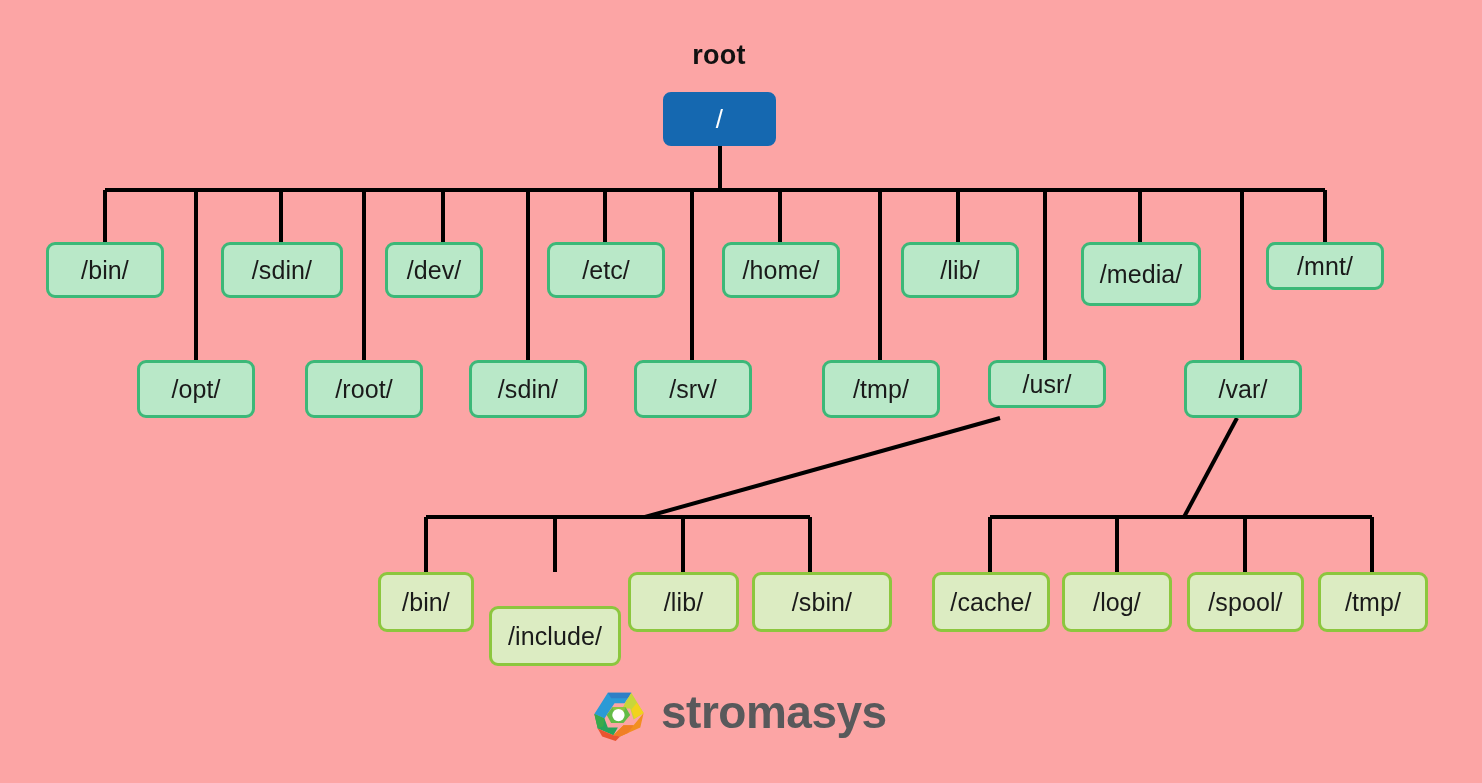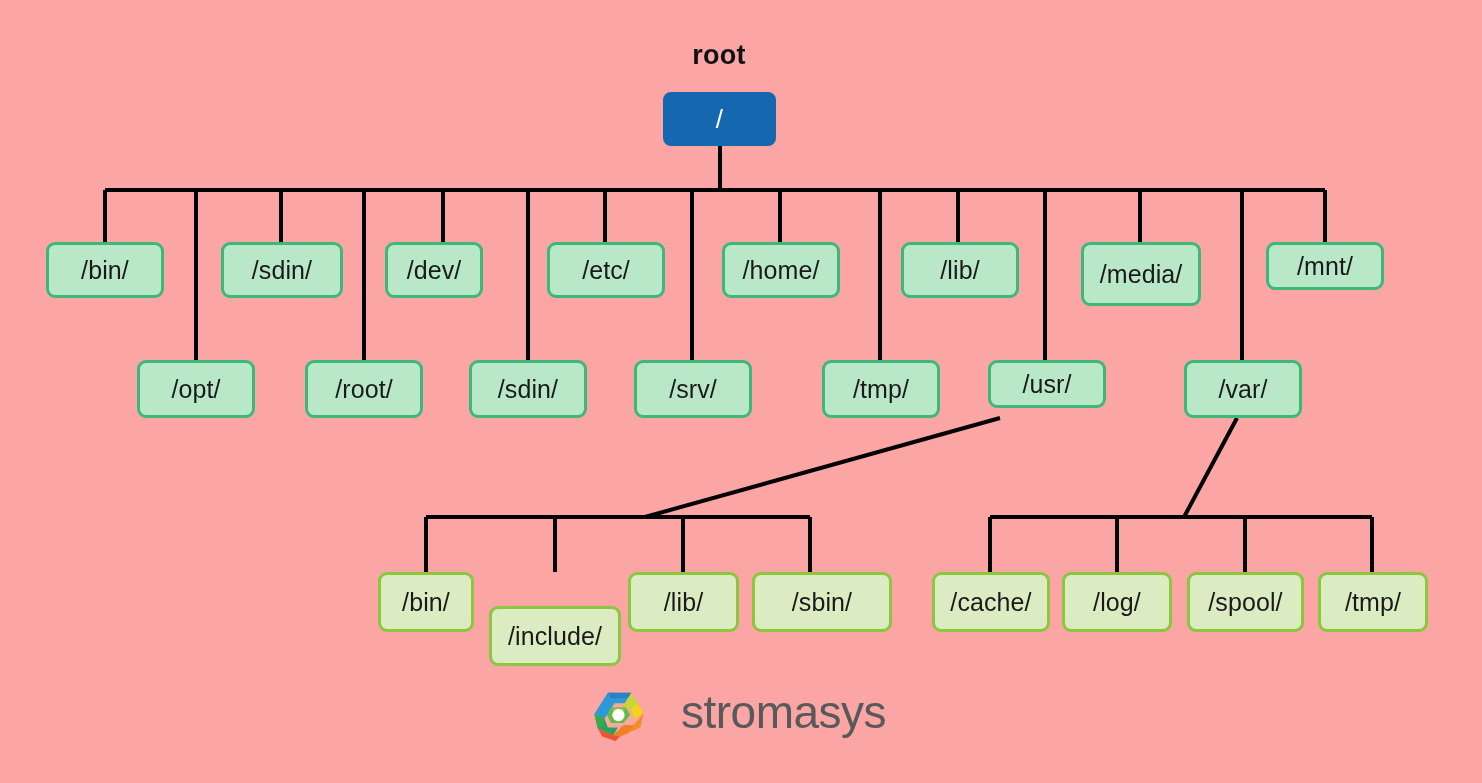--- a/index.html
+++ b/index.html
@@ -80,24 +80,23 @@
   }
   #brand-mark {
     width: 56px;
     height: 56px;
     flex: 0 0 auto;
   }
   #brand-word {
     font-size: 46px;
     color: #58595b;
     letter-spacing: -0.5px;
-    font-weight: 400;
+    font-weight: 700;
     line-height: 1;
     padding-bottom: 4px;
-    margin-left: 20px;
   }
 </style>
 </head>
 <body>
 
 <div id="canvas">
 
   <svg id="edges" viewBox="0 0 1482 783" xmlns="http://www.w3.org/2000/svg">
     <g stroke="#000000" stroke-width="4" fill="none" stroke-linecap="butt">
 

